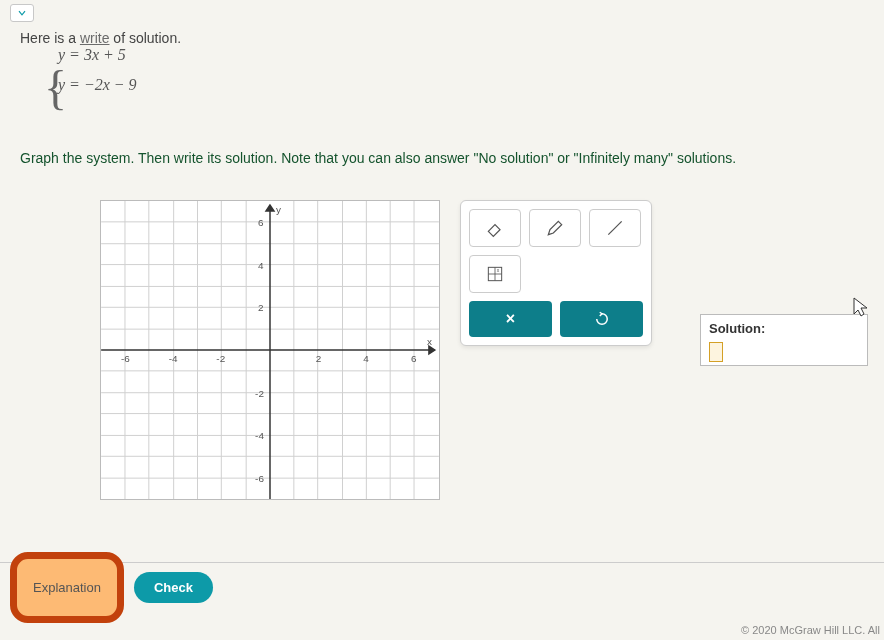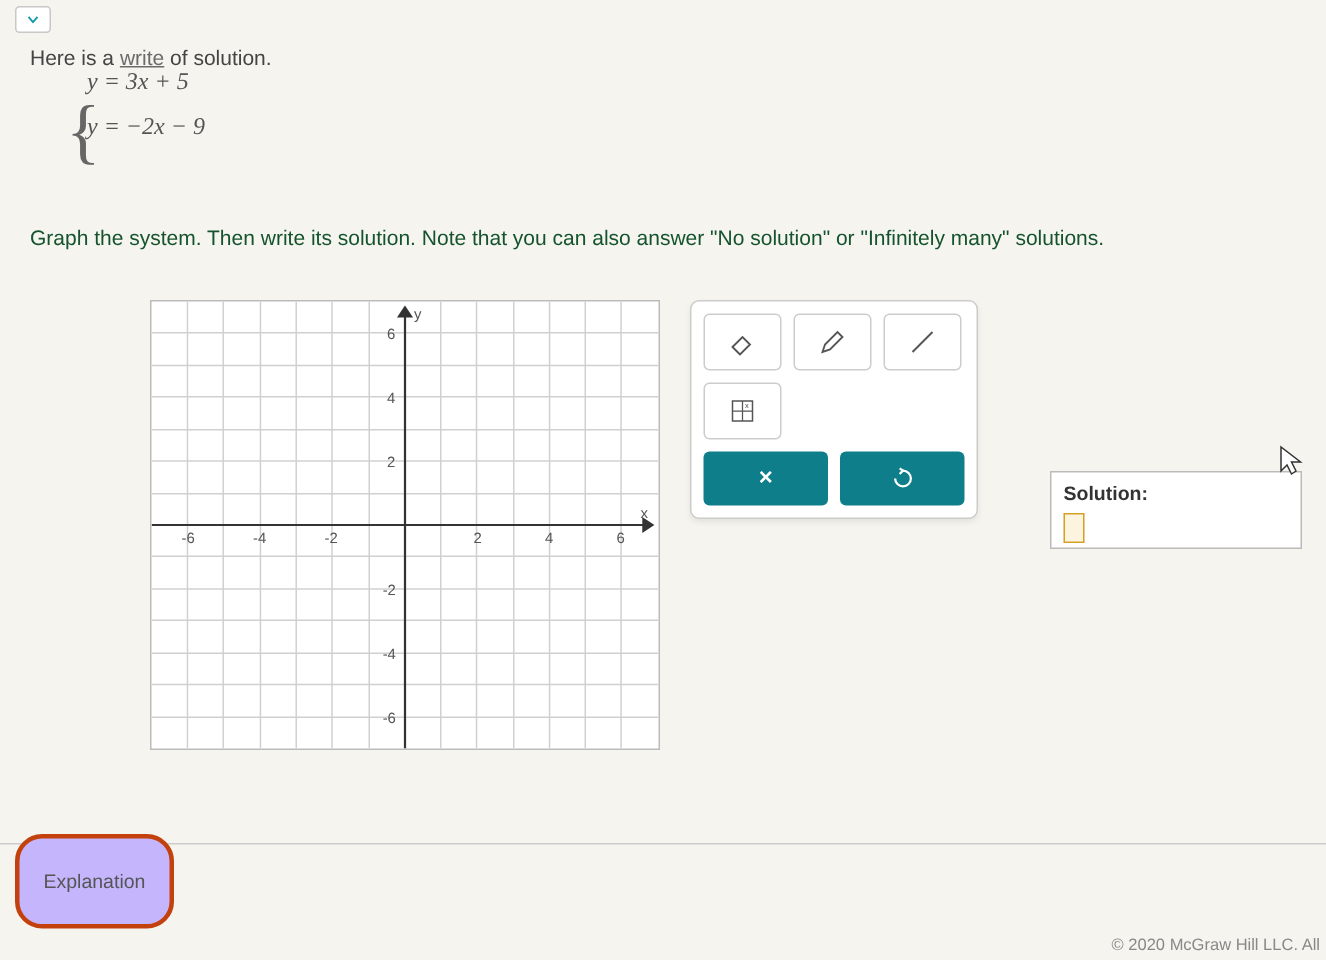--- a/index.html
+++ b/index.html
@@ -113,23 +113,23 @@
     bottom: 28px; left: 0; right: 0;
     height: 50px;
     border-top: 1px solid #ccc;
     display: flex; align-items: center;
     padding-left: 10px;
     gap: 10px;
     background: #f5f4ef;
   }
   .btn-explanation {
     padding: 21px 16px;
-    border: 3px solid #c2410c;
+    border: 7px solid #c2410c;
     border-radius: 18px;
-    background: #c4b5fd;
+    background: #fdba74;
     color: #555;
     font-size: 13px;
     cursor: pointer;
   }
   .btn-check {
     padding: 8px 20px;
     border: none;
     border-radius: 18px;
     background: #0d9aa8;
     color: #fff;
@@ -272,15 +272,16 @@
   <div class="solution-label">Solution:</div>
   <div class="solution-input" title=""></div>
 </div>
 
 <svg class="cursor-icon" width="18" height="22" viewBox="0 0 18 22">
   <path d="M2 2 L2 18 L6 14 L9 20 L12 18 L9 12 L15 12 Z" fill="#fff" stroke="#333" stroke-width="1"></path>
 </svg>
 
 <div class="bottom-bar">
   <button class="btn-explanation">Explanation</button>
+  <button class="btn-check">Check</button>
 </div>
 
 <div class="copyright">© 2020 McGraw Hill LLC. All</div>
 
 </body></html>

